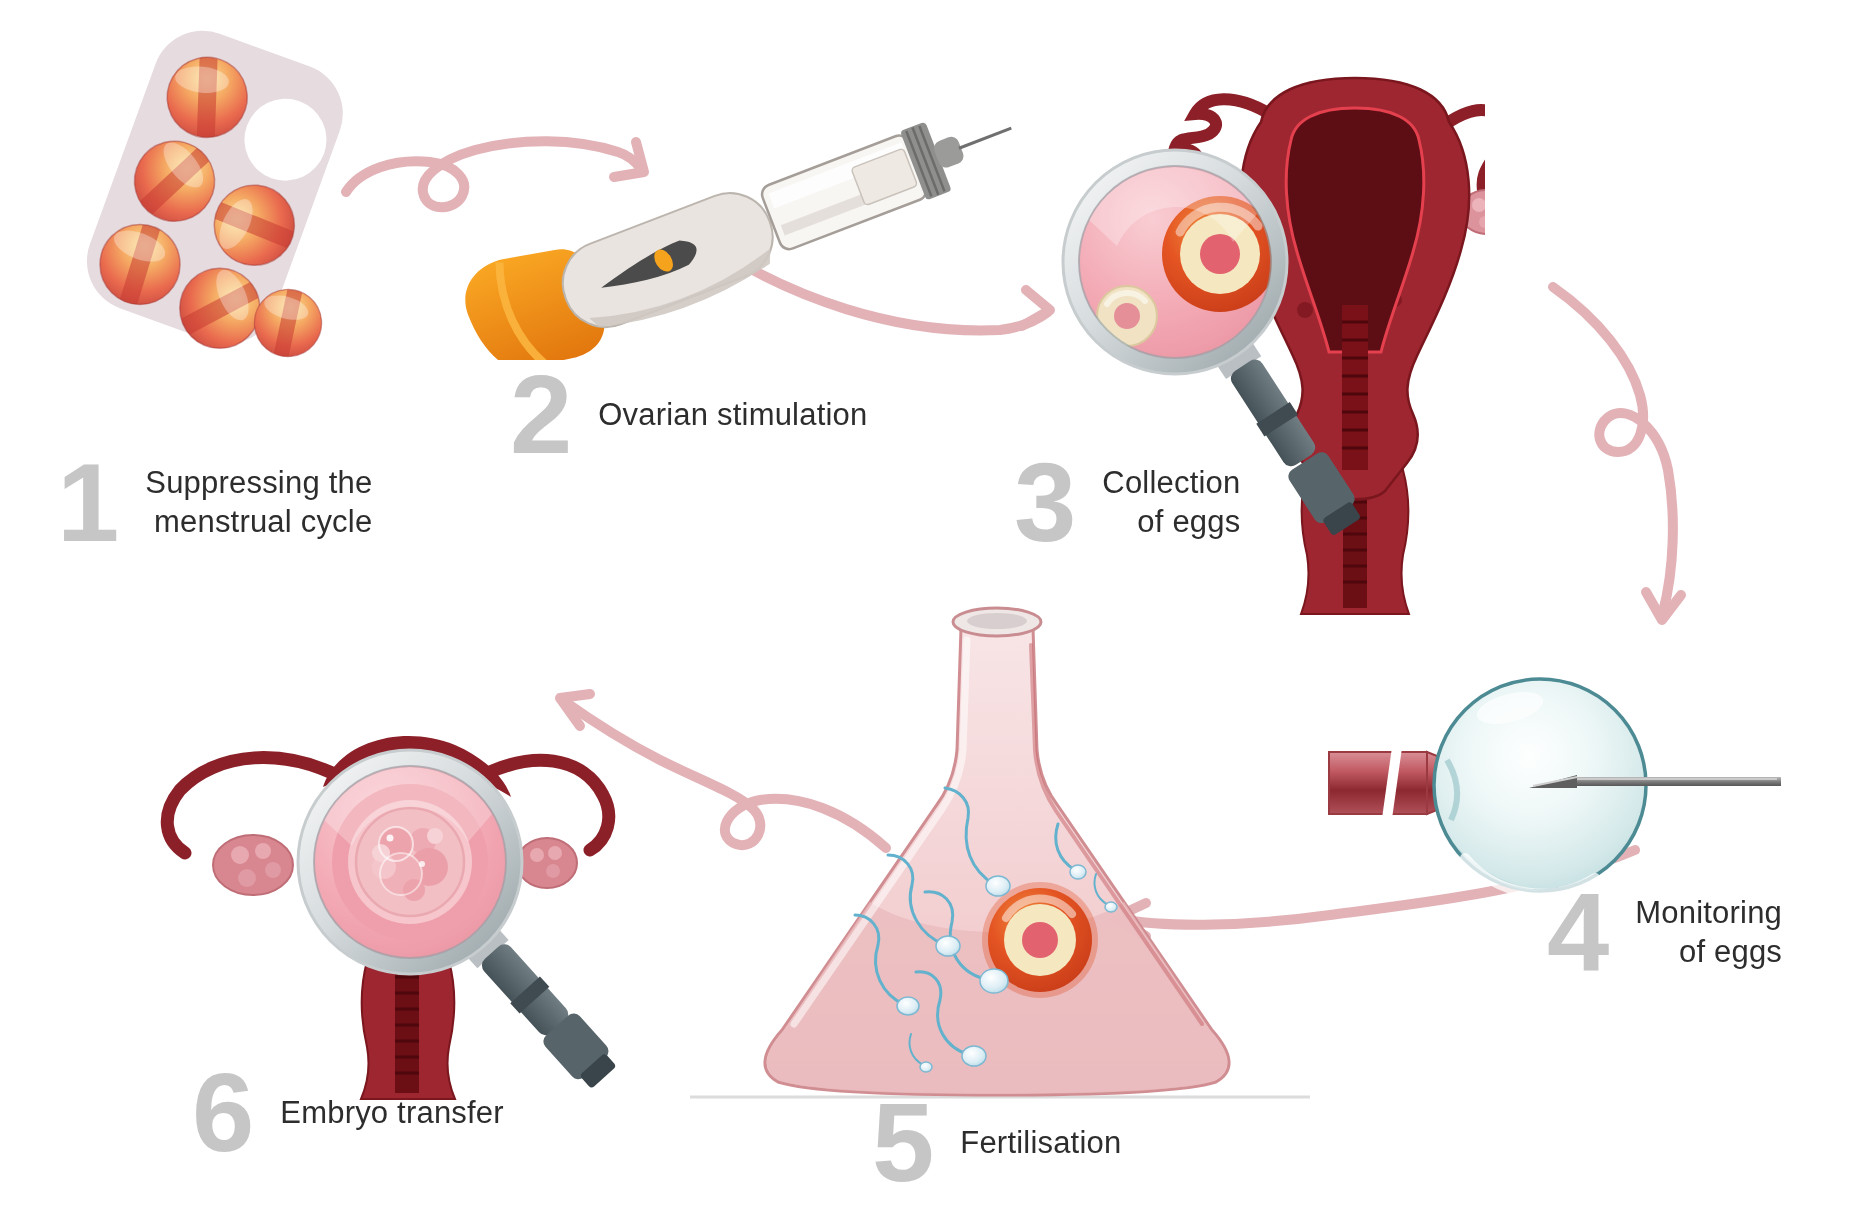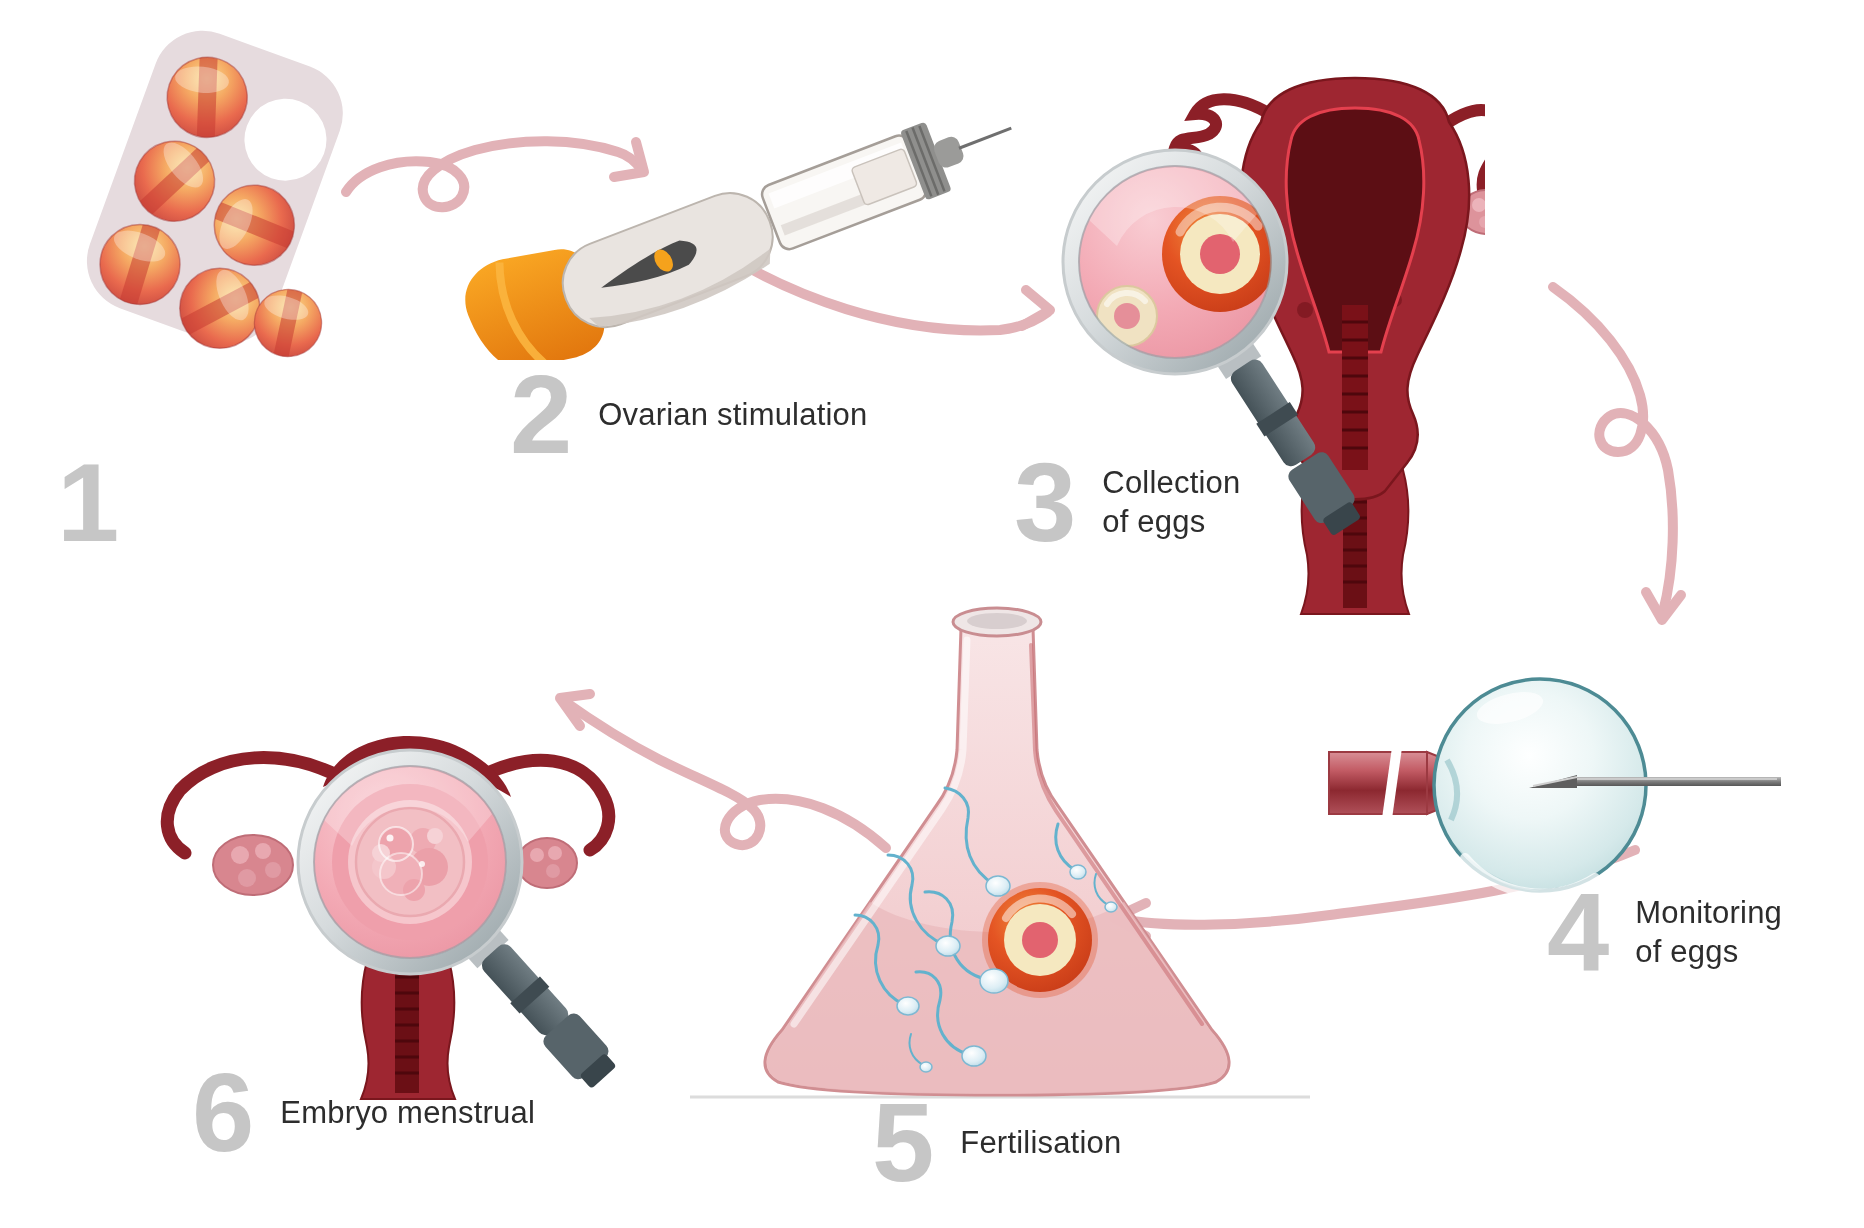--- a/index.html
+++ b/index.html
@@ -2,21 +2,21 @@
 <html><head>
 <meta charset="utf-8">
 <style>
   html,body{margin:0;padding:0;background:#fff;}
   .canvas{position:relative;width:1864px;height:1228px;background:#ffffff;overflow:hidden;
           font-family:"Liberation Sans",sans-serif;}
   .illo{position:absolute;}
   .arrows{position:absolute;left:0;top:0;pointer-events:none;}
   .caption{position:absolute;display:flex;align-items:center;gap:28px;}
   .num{font-weight:bold;font-size:112px;line-height:.8;color:#c6c6c6;letter-spacing:-2px;}
-  .lines{display:flex;flex-direction:column;font-size:31px;line-height:1.24;color:#2d2d2d;letter-spacing:.2px;}
+  .lines{display:flex;flex-direction:column;font-size:31px;line-height:1.24;color:#2d2d2d;letter-spacing:.2px;text-align:right;}
 </style>
 </head>
 <body>
 
 <div class="canvas">
 
   <svg class="arrows" width="1864" height="1228" viewBox="0 0 1864 1228" fill="none" stroke="#e2b2b7" stroke-width="10" stroke-linecap="round" stroke-linejoin="round">
     <g>
       <path d="M 346 192 C 360 170 395 158 430 162 C 455 165 470 180 462 196 C 455 210 430 212 424 196 C 417 178 440 160 475 150 C 520 138 575 138 618 152 C 628 155 636 162 642 170"></path>
       <path d="M 636 142 L 644 172 L 614 177"></path>
@@ -317,20 +317,24 @@
       </g>
       <path d="M -86 -42 A 96 96 0 0 1 82 -48 L 58 -20 A 64 64 0 0 0 -58 -16 Z" fill="#ffffff" opacity="0.25"></path>
       <circle r="104" fill="none" stroke="url(#gRim)" stroke-width="15"></circle>
       <circle r="112" fill="none" stroke="#c7ccce" stroke-width="3"></circle>
       <circle r="96" fill="none" stroke="#8fa0a5" stroke-width="2" opacity="0.6"></circle>
     </g>
   </svg>
 
   <div class="caption" style="left:57px;top:458px">
     <div class="num">1</div>
+    <div class="lines">
+      <span>Suppressing the</span>
+      <span>menstrual cycle</span>
+    </div>
   </div>
 
   <div class="caption" style="left:510px;top:370px">
     <div class="num">2</div>
     <div class="lines">
       <span>Ovarian stimulation</span>
     </div>
   </div>
 
   <div class="caption" style="left:1014px;top:458px">
@@ -352,17 +356,17 @@
   <div class="caption" style="left:872px;top:1098px">
     <div class="num">5</div>
     <div class="lines">
       <span>Fertilisation</span>
     </div>
   </div>
 
   <div class="caption" style="left:192px;top:1068px">
     <div class="num">6</div>
     <div class="lines">
-      <span>Embryo menstrual</span>
+      <span>Embryo transfer</span>
     </div>
   </div>
 
 </div>
 
 </body></html>

